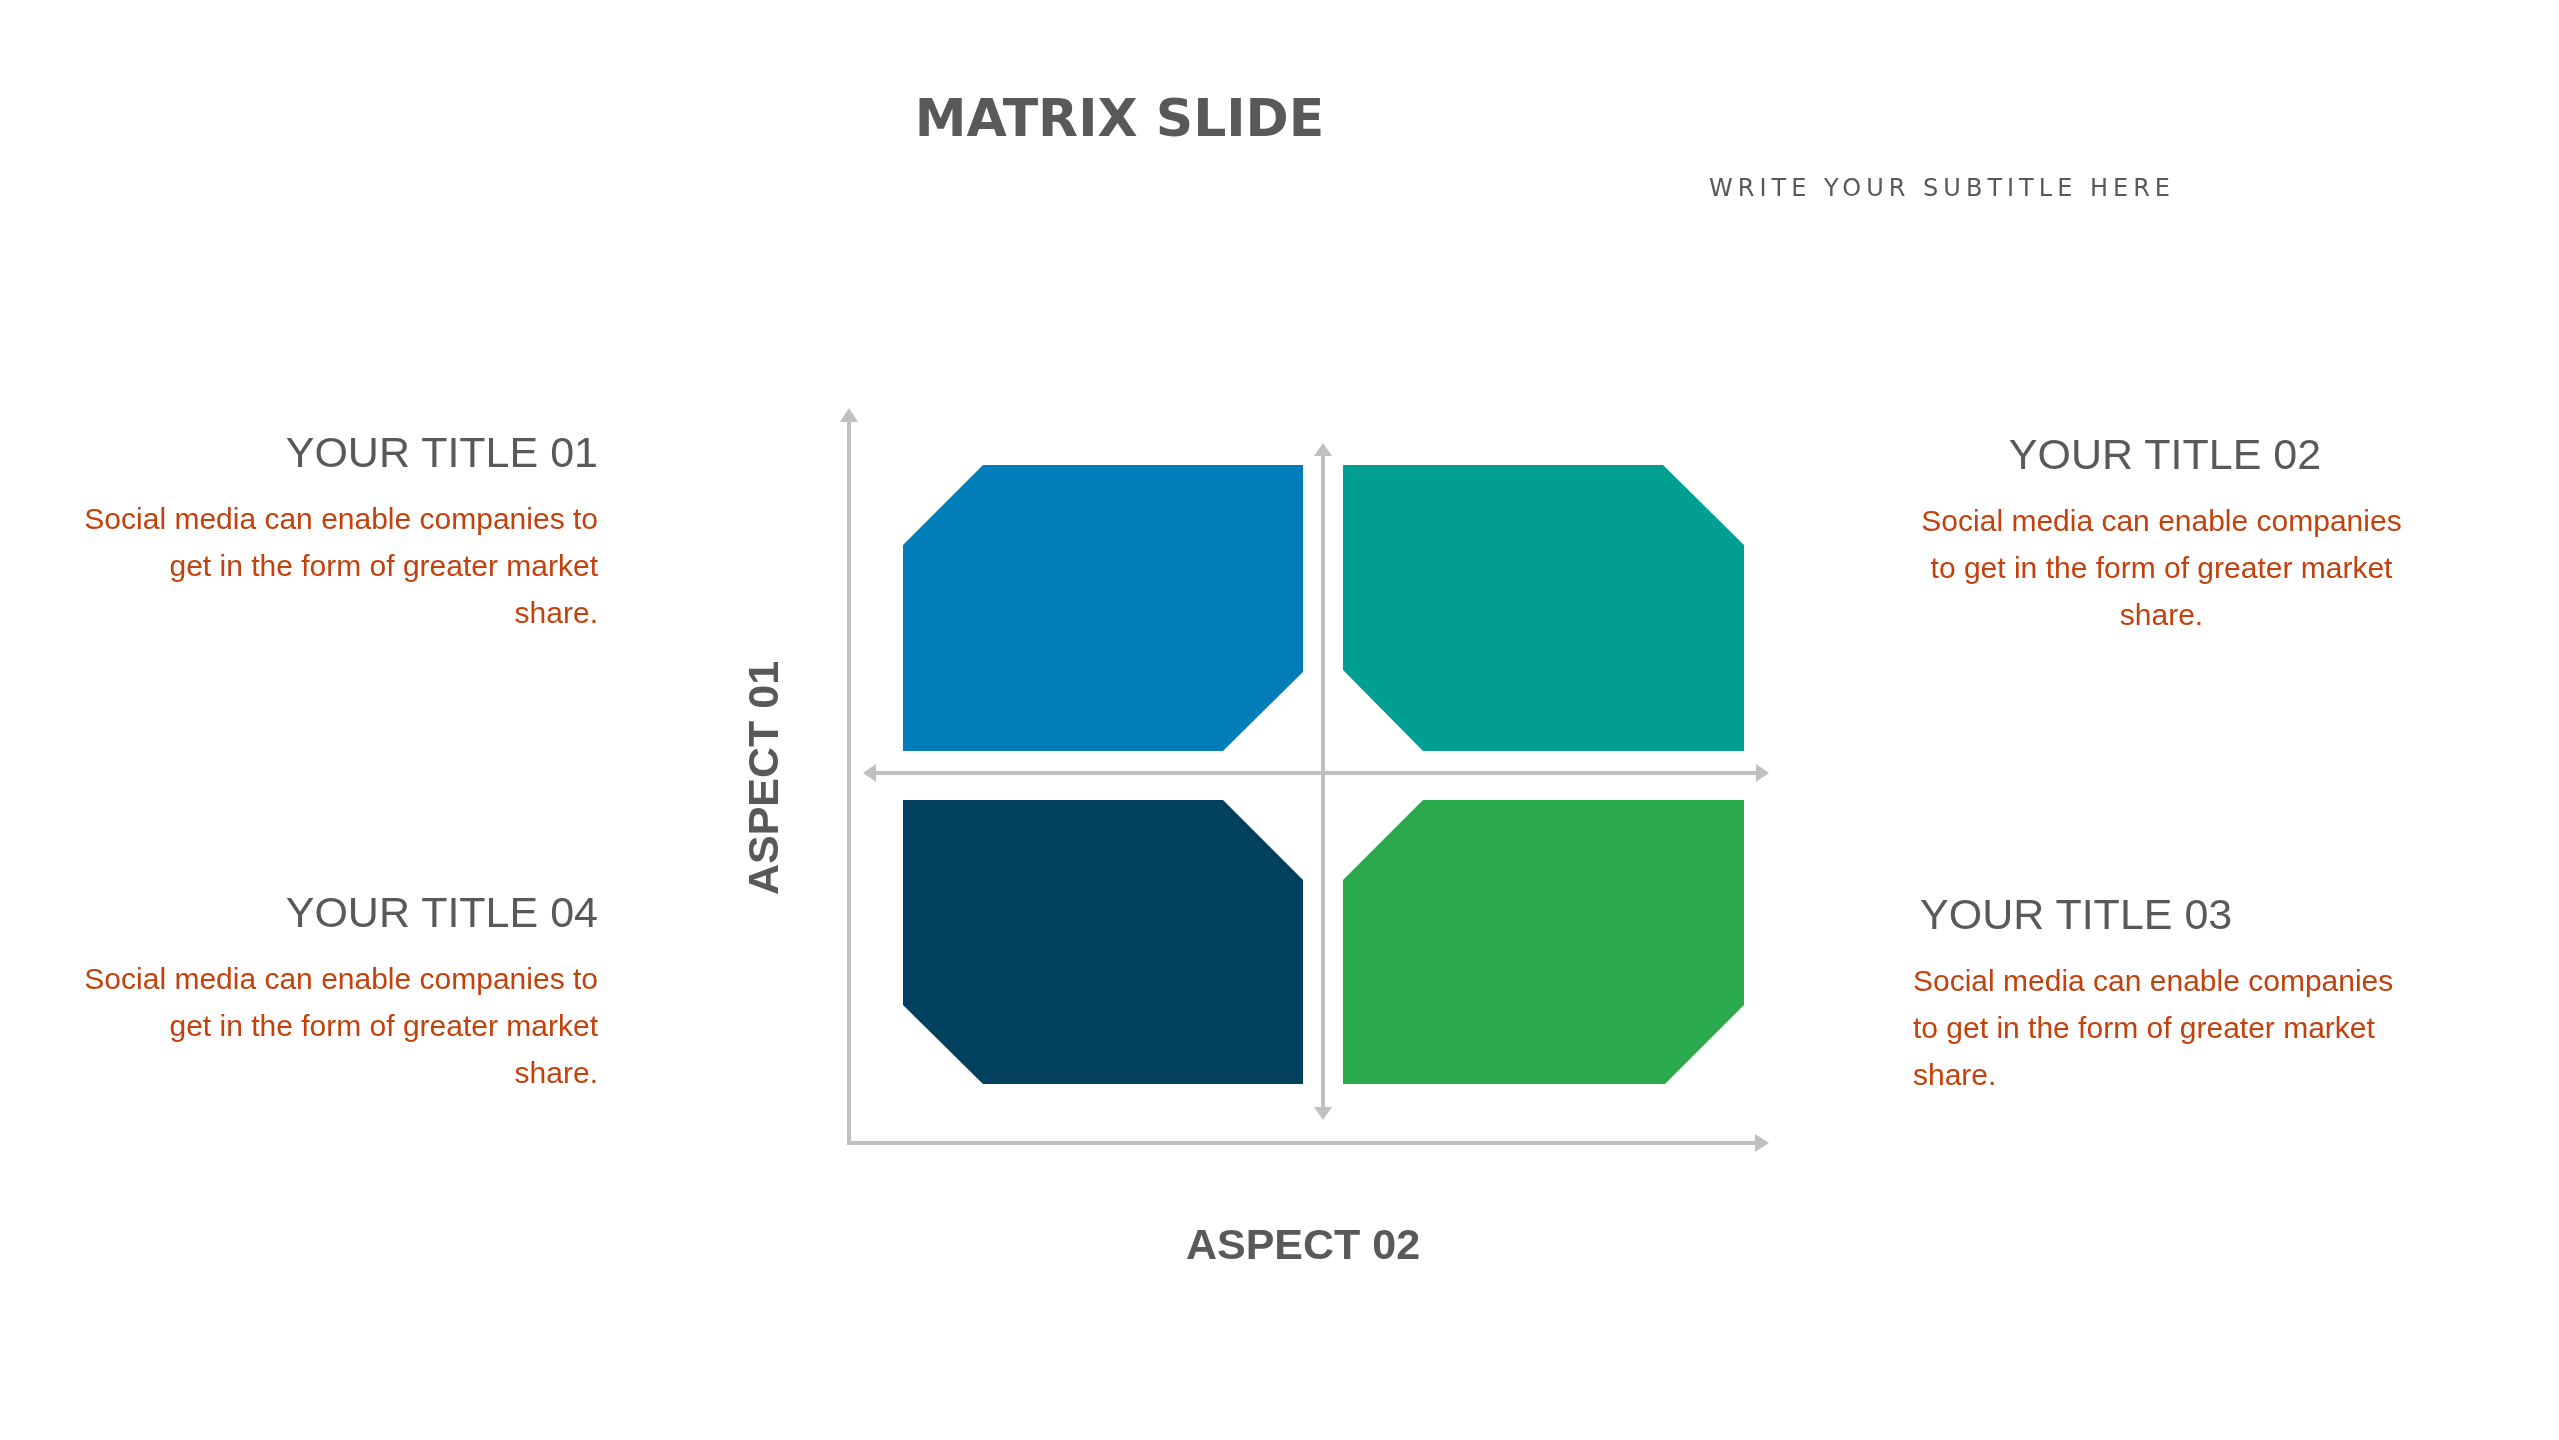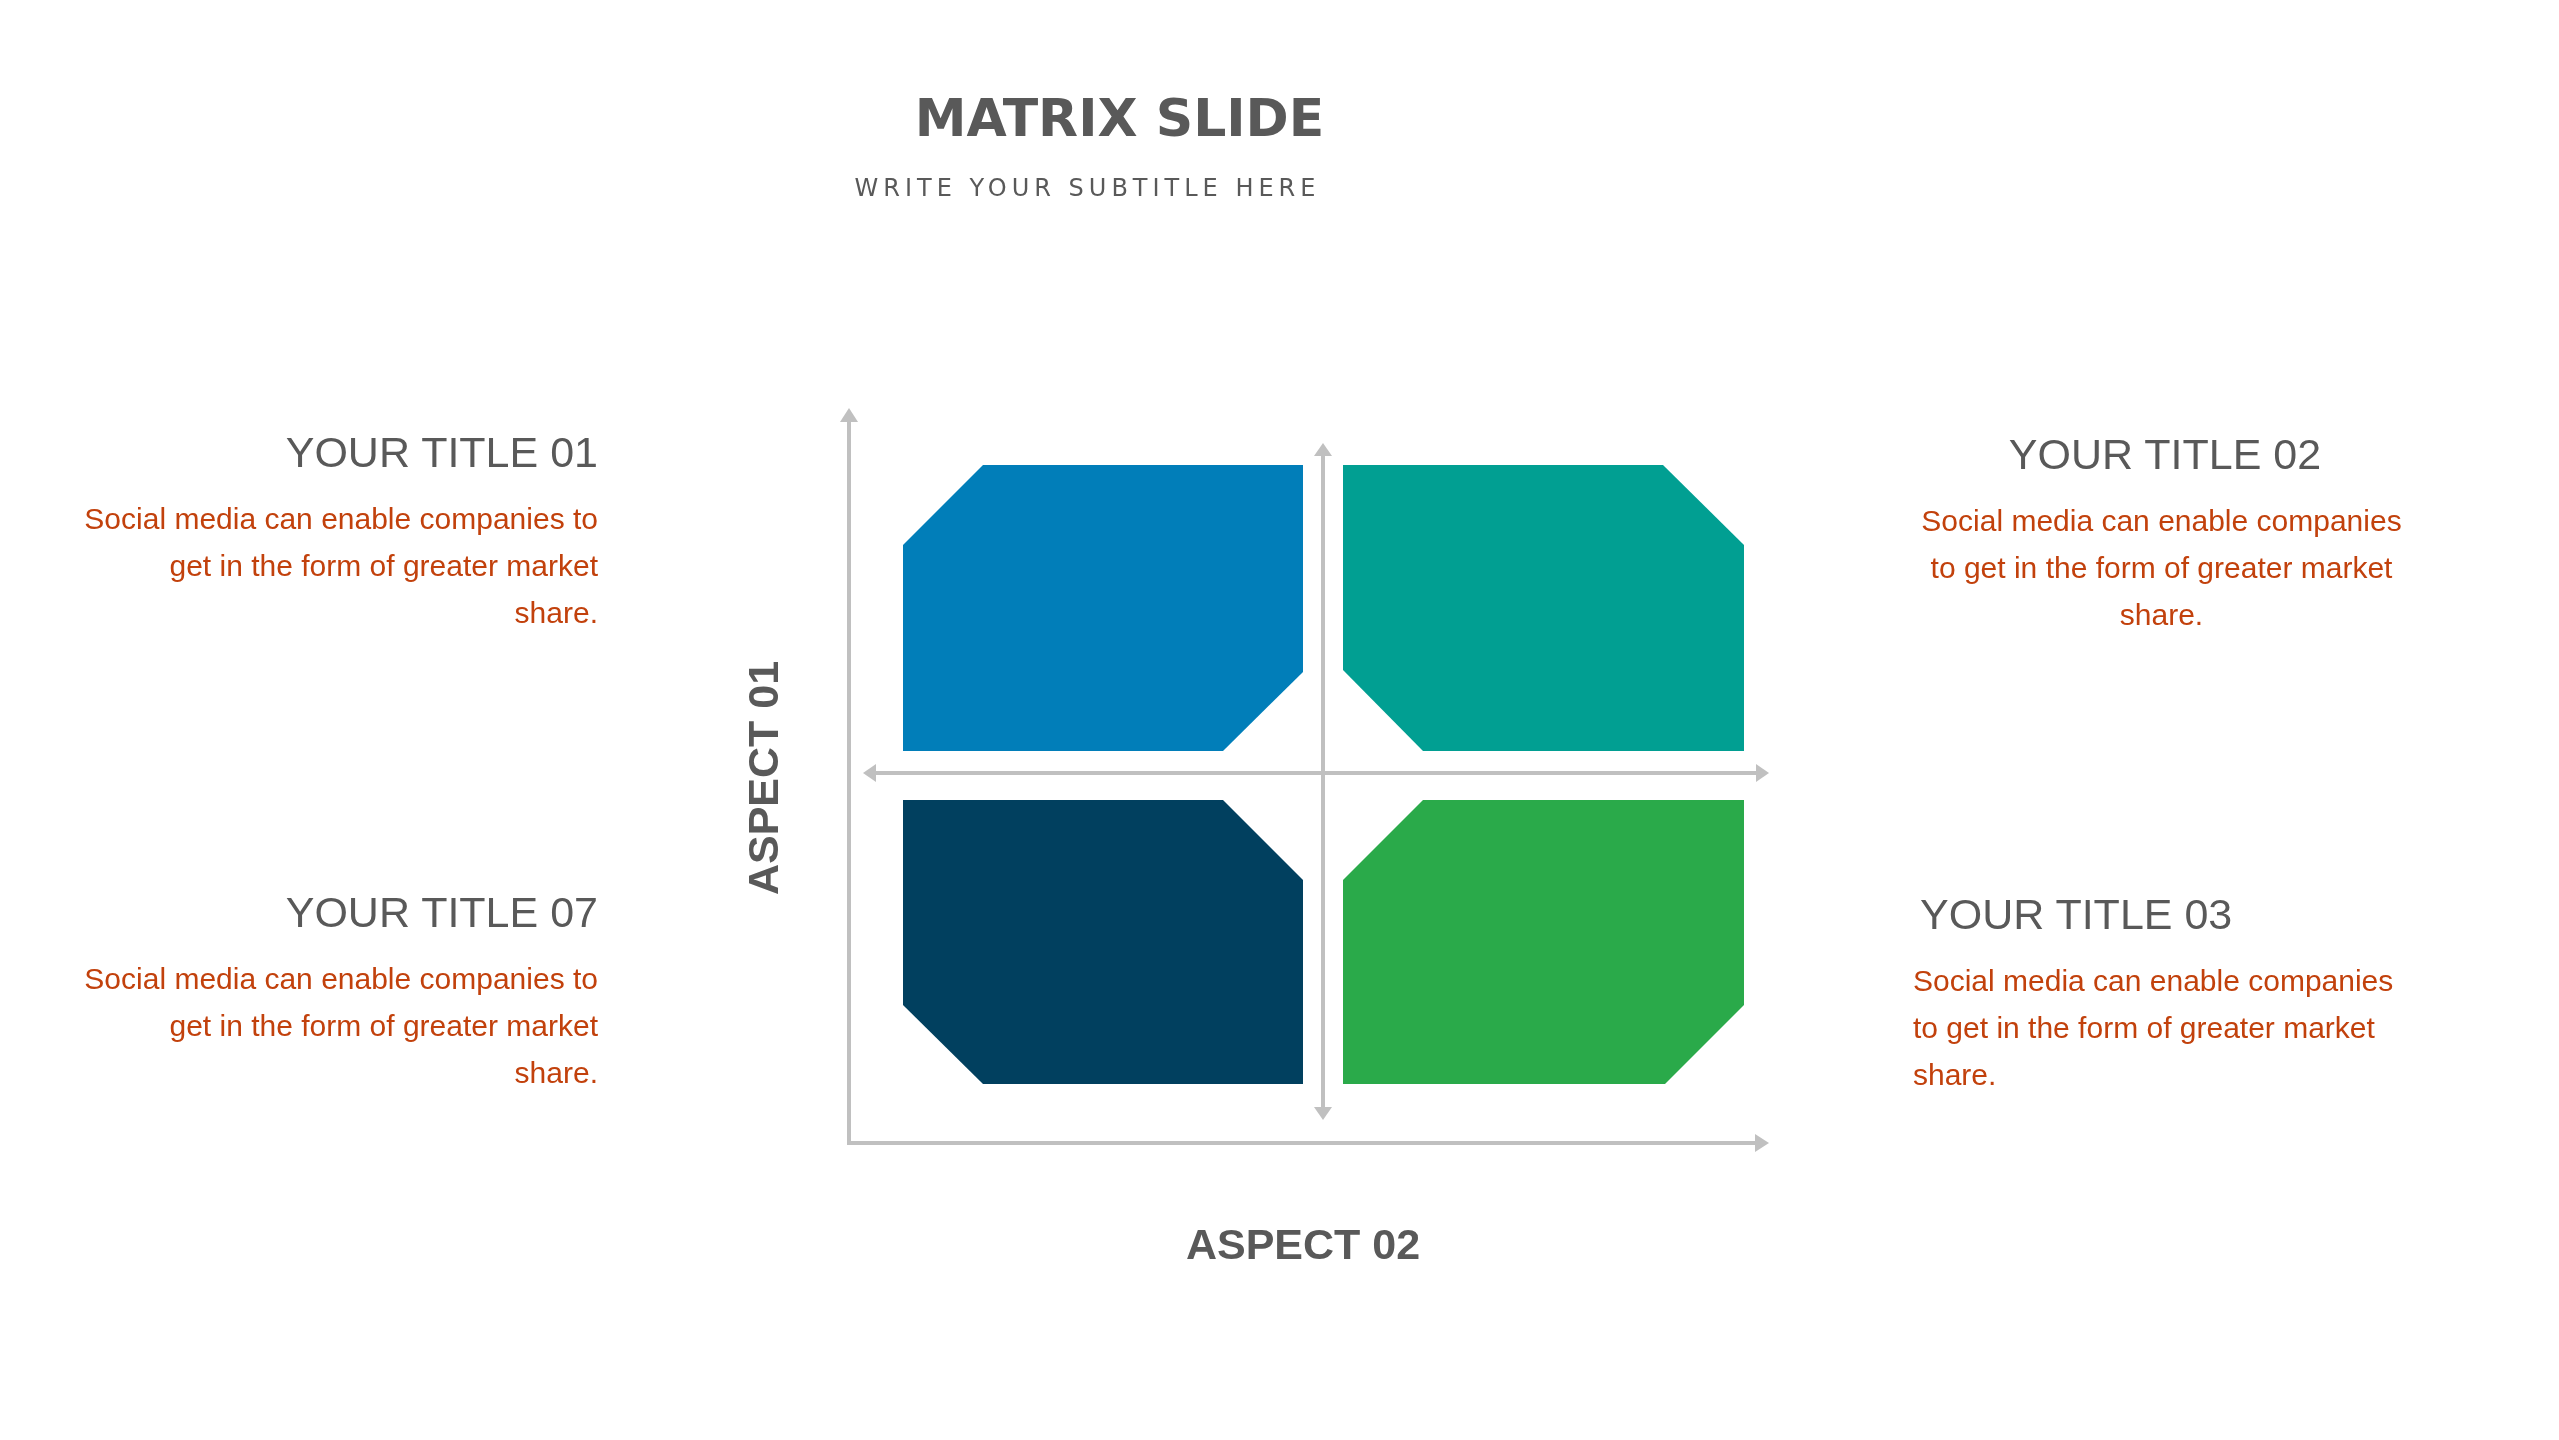--- a/index.html
+++ b/index.html
@@ -1,18 +1,18 @@
 <!DOCTYPE html>
 <html><head>
 <meta charset="utf-8">
 <style>
   html, body { margin: 0; padding: 0; }
   body { width: 2559px; height: 1440px; background: #ffffff; position: relative; overflow: hidden; font-family: "Liberation Sans", sans-serif; color: #595959; }
   .title { position: absolute; left: 0; width: 2239px; top: 78px; text-align: center; font-family: "DejaVu Sans", sans-serif; font-weight: bold; font-size: 52px; color: #595959; letter-spacing: 0px; line-height: 80px; }
-  .subtitle { position: absolute; left: 0; width: 2175px; top: 172px; text-align: center; font-family: "DejaVu Sans", sans-serif; font-size: 24px; letter-spacing: 5px; color: #595959; line-height: 32px; }
+  .subtitle { position: absolute; left: 0; width: 2175px; top: 172px; text-align: right; font-family: "DejaVu Sans", sans-serif; font-size: 24px; letter-spacing: 5px; color: #595959; line-height: 32px; }
   .block { position: absolute; width: 520px; }
   .block.left { text-align: right; }
   .block.right { text-align: left; }
   .block h2 { margin: 0; font-family: "Liberation Sans", sans-serif; font-weight: normal; font-size: 43px; line-height: 50px; color: #595959; }
   .block p { margin: 18px 0 0 0; font-size: 30px; line-height: 47px; color: #c2410c; }
   .block.left p { text-align: right; }
   svg.matrix { position: absolute; left: 0; top: 0; }
   .aspect1 { position: absolute; left: 763px; top: 778px; transform: translate(-50%, -50%) rotate(-90deg); font-weight: bold; font-size: 43px; color: #595959; white-space: nowrap; line-height: 50px; }
   .aspect2 { position: absolute; left: 1303px; top: 1219px; transform: translateX(-50%); font-weight: bold; font-size: 43px; color: #595959; white-space: nowrap; line-height: 50px; }
 </style>
@@ -20,21 +20,21 @@
 <body>
 
 <div class="title">MATRIX SLIDE</div>
 <div class="subtitle">WRITE YOUR SUBTITLE HERE</div>
 
 <div class="block left" style="left: 78px; top: 427px;">
   <h2>YOUR TITLE 01</h2>
   <p>Social media can enable companies to get in the form of greater market share.</p>
 </div>
 <div class="block left" style="left: 78px; top: 887px;">
-  <h2>YOUR TITLE 07</h2>
+  <h2>YOUR TITLE 04</h2>
   <p>Social media can enable companies to get in the form of greater market share.</p>
 </div>
 
 <div class="block right" style="left: 1920px; top: 429px; width: 490px; text-align: center;">
   <h2>YOUR TITLE 02</h2>
   <p style="margin-left:-7px;">Social media can enable companies to get in the form of greater market share.</p>
 </div>
 <div class="block right" style="left: 1920px; top: 889px; width: 490px;">
   <h2>YOUR TITLE 03</h2>
   <p style="margin-left:-7px;">Social media can enable companies to get in the form of greater market share.</p>

